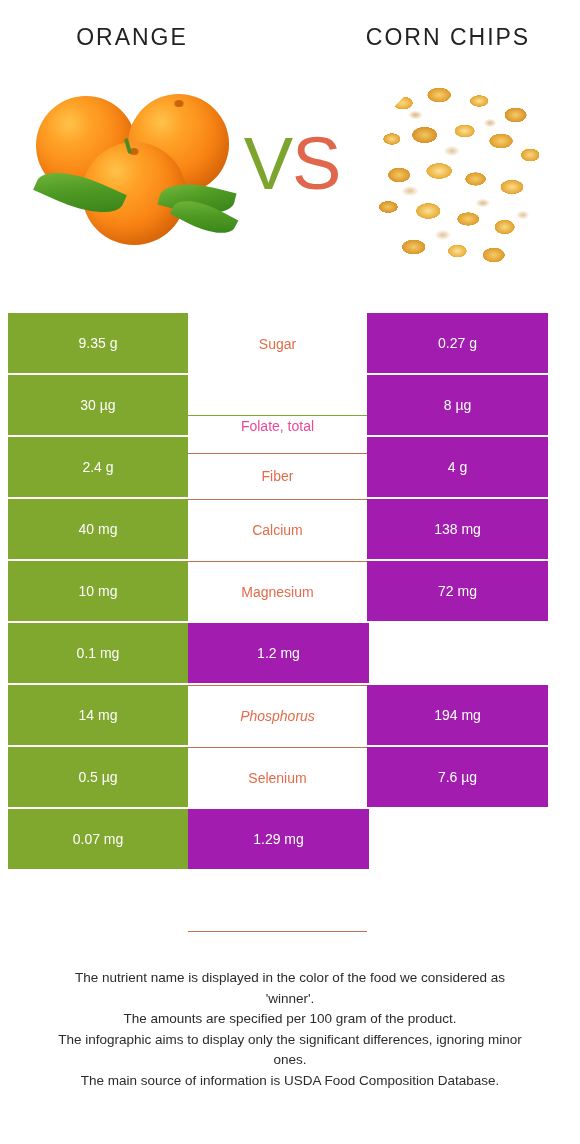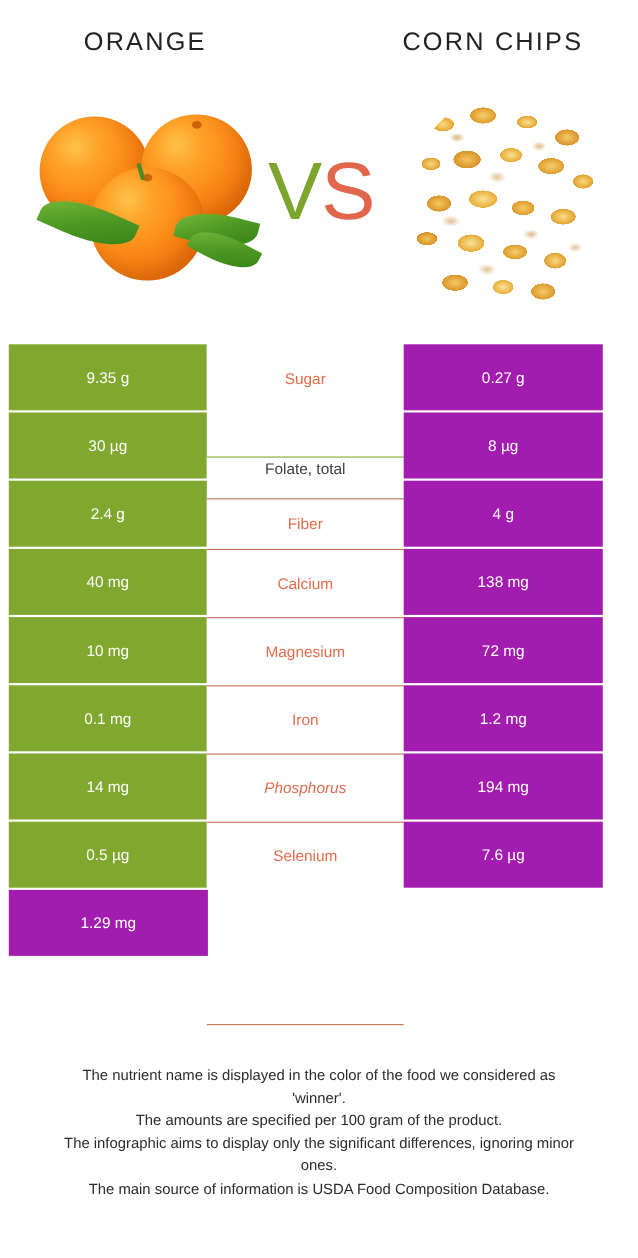--- a/index.html
+++ b/index.html
@@ -36,21 +36,21 @@
     font-family: "Liberation Sans", sans-serif;
     line-height: 30px;
     white-space: nowrap;
   }
   .title.left  { padding-right: 42px; }
   .title.right { padding-left: 10px; }
 
   
   .hero {
     position: absolute;
-    top: 78px;
+    top: 68px;
     left: 0;
     width: 580px;
     height: 215px;
   }
 
   
   .oranges {
     position: absolute;
     left: 30px;
     top: 12px;
@@ -264,21 +264,21 @@
   <div class="table">
 
     <div class="row">
       <div class="cell left">9.35 g</div>
       <div class="cell mid win-red" style="color: rgb(226, 108, 75); border-top-color: transparent;">Sugar</div>
       <div class="cell right">0.27 g</div>
     </div>
 
     <div class="row">
       <div class="cell left">30 µg</div>
-      <div class="cell mid win-green" style="color: #404040; border-top-color: rgb(128, 167, 46); margin-top: 40px;">Folate, total</div>
+      <div class="cell mid win-green" style="color: #ec4899; border-top-color: rgb(128, 167, 46); margin-top: 40px;">Folate, total</div>
       <div class="cell right">8 µg</div>
     </div>
 
     <div class="row">
       <div class="cell left">2.4 g</div>
       <div class="cell mid win-green" style="color: rgb(226, 108, 75); border-top-color: rgb(194, 113, 79); margin-top: 16px;">Fiber</div>
       <div class="cell right">4 g</div>
     </div>
 
 
@@ -289,37 +289,37 @@
     </div>
 
     <div class="row">
       <div class="cell left">10 mg</div>
       <div class="cell mid win-red" style="color: rgb(226, 108, 75); border-top-color: rgb(194, 113, 79);">Magnesium</div>
       <div class="cell right">72 mg</div>
     </div>
 
     <div class="row">
       <div class="cell left">0.1 mg</div>
-      <div class="cell mid win-red" style="color: rgb(226, 108, 75); border-top-color: rgb(194, 113, 79);">Iron</div>
       <div class="cell right">1.2 mg</div>
     </div>
 
     <div class="row">
       <div class="cell left">14 mg</div>
       <div class="cell mid win-red" style="color: rgb(226, 108, 75); border-top-color: rgb(194, 113, 79); font-style: italic;">Phosphorus</div>
       <div class="cell right">194 mg</div>
     </div>
 
     <div class="row">
       <div class="cell left">0.5 µg</div>
       <div class="cell mid win-red" style="color: rgb(226, 108, 75); border-top-color: rgb(194, 113, 79);">Selenium</div>
       <div class="cell right">7.6 µg</div>
     </div>
 
     <div class="row">
+      <div class="cell left">0.07 mg</div>
       <div class="cell right">1.29 mg</div>
     </div>
 
     <div class="table-bottom-rule"></div>
   </div>
 
   <div class="footer">
     <p>The nutrient name is displayed in the color of the food we considered as</p>
     <p>'winner'.</p>
     <p>The amounts are specified per 100 gram of the product.</p>

